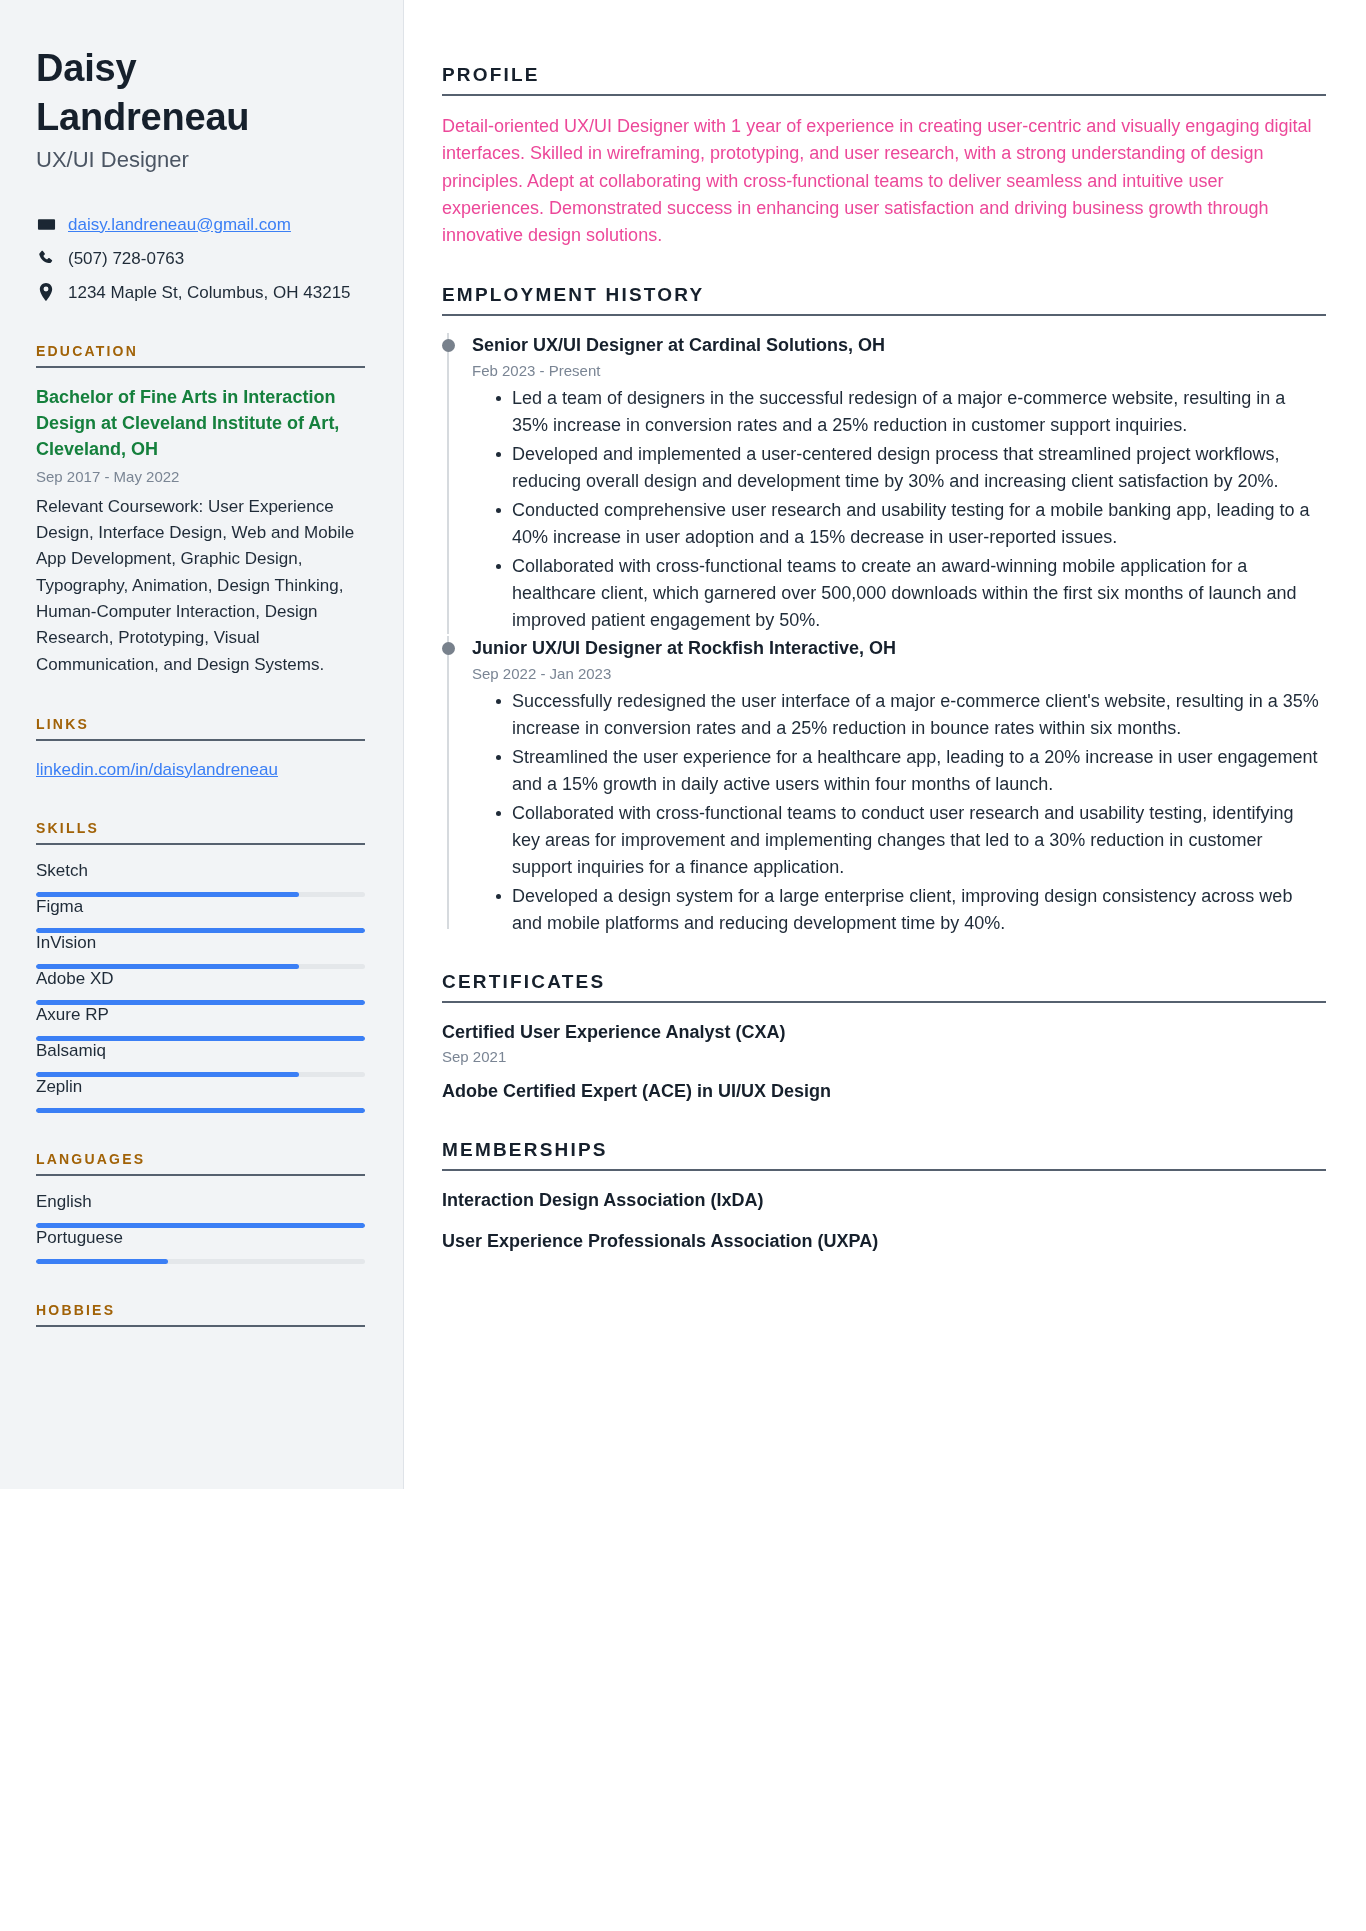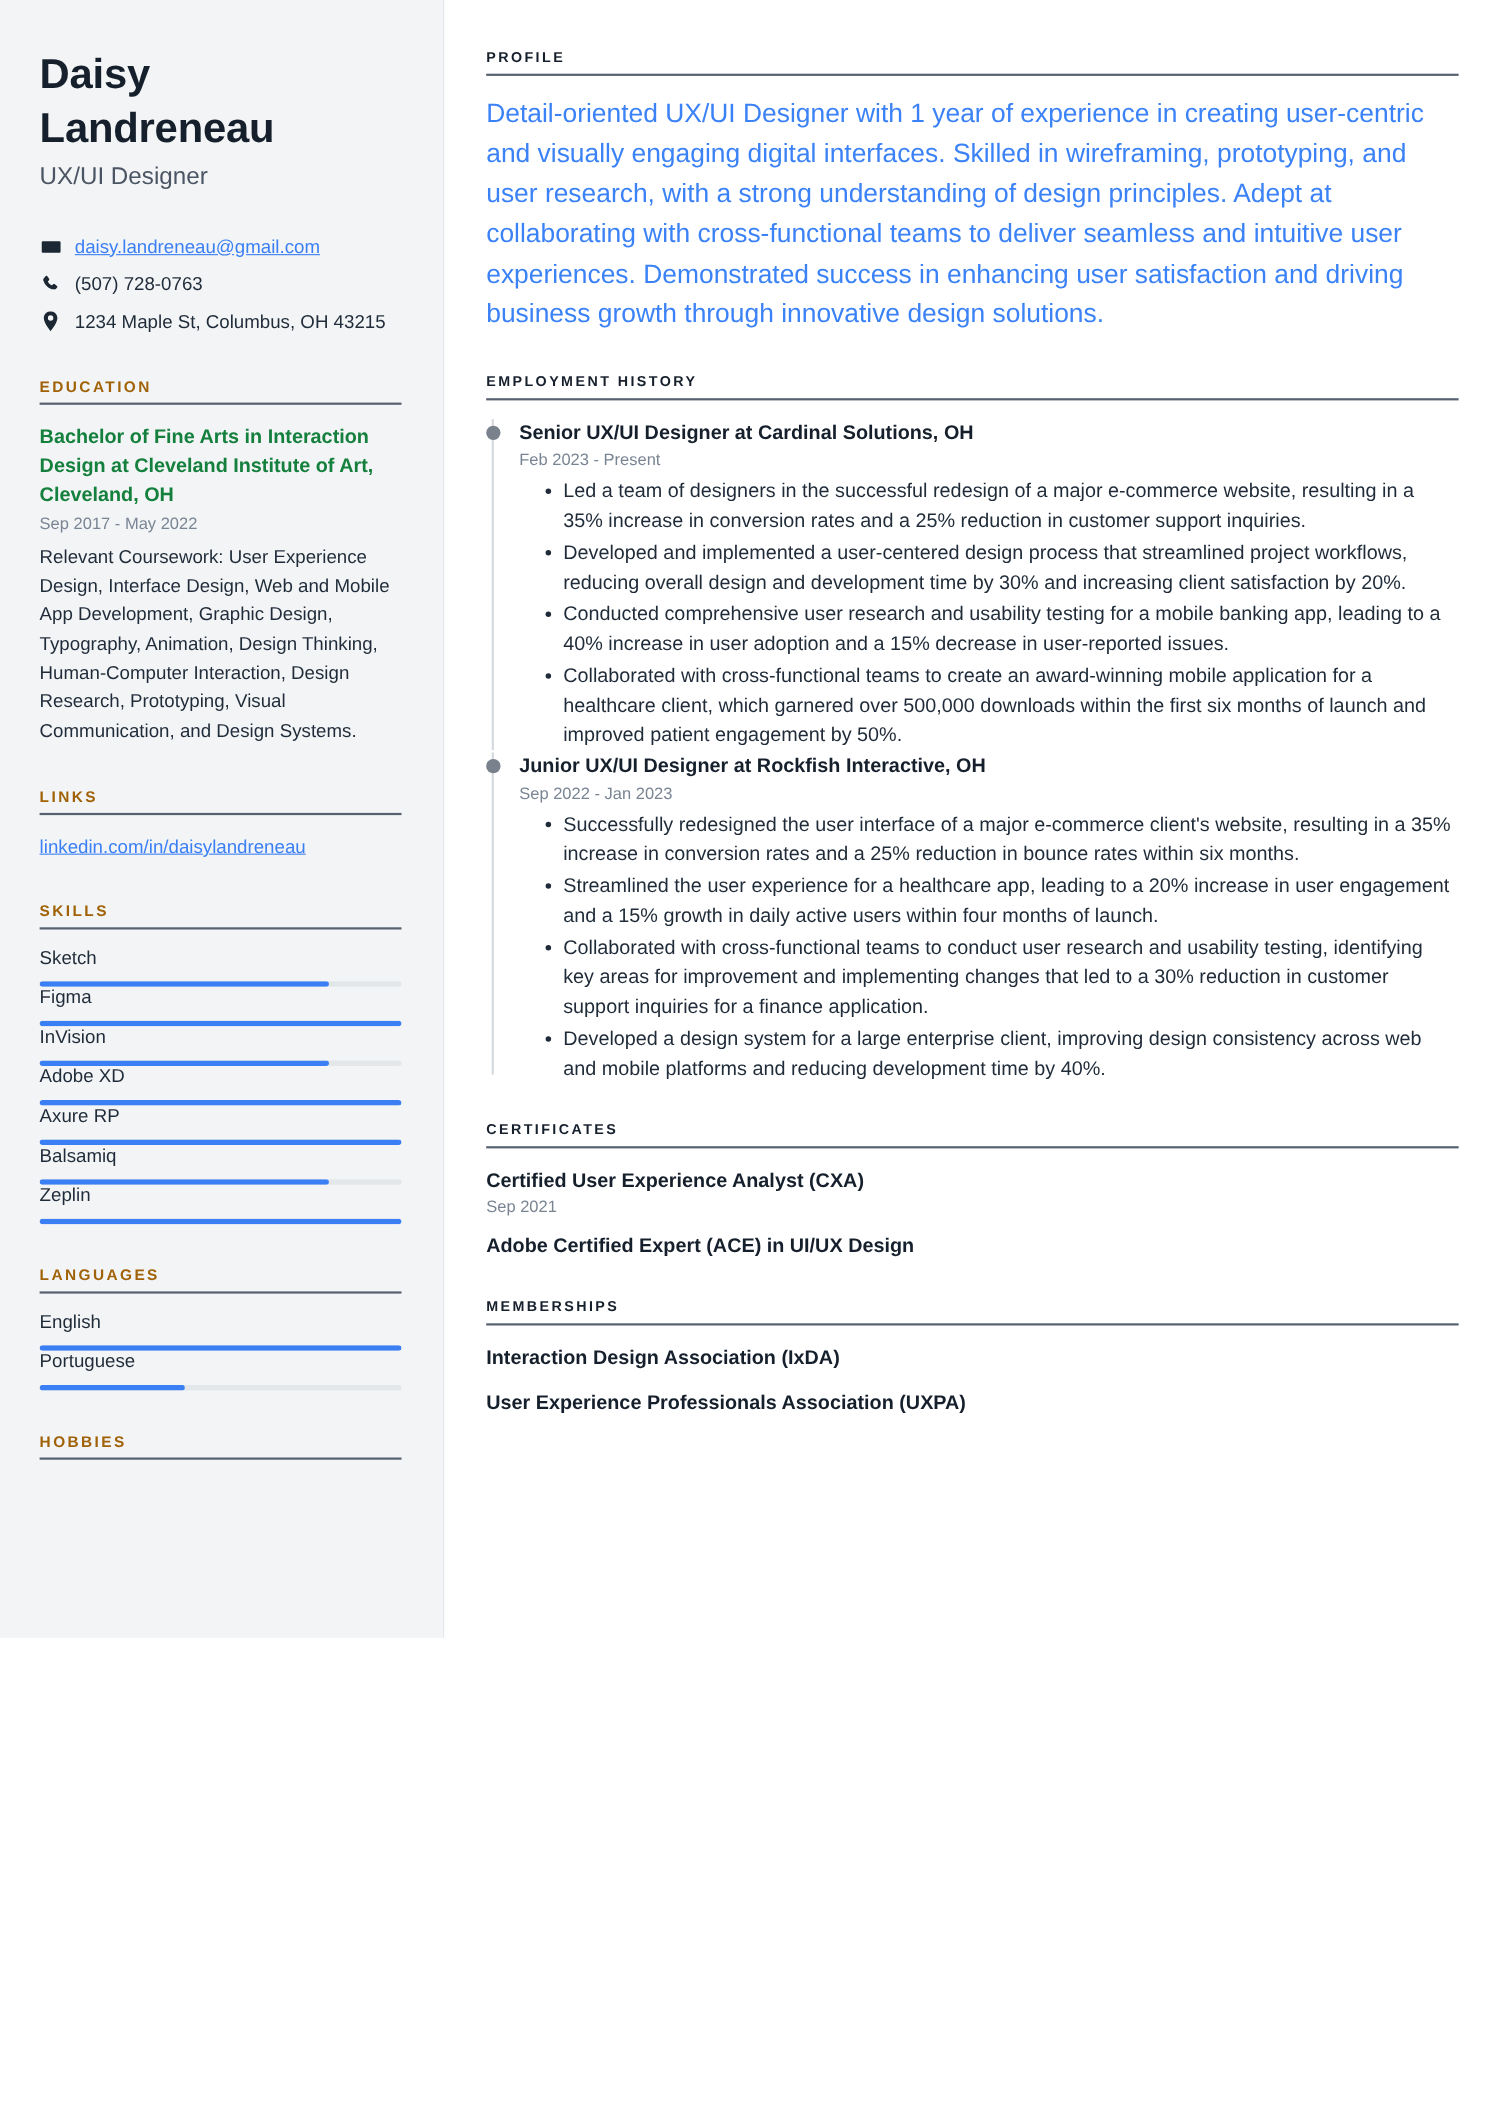--- a/index.html
+++ b/index.html
@@ -126,35 +126,36 @@
   }
 
   
   .main {
     flex: 1;
     padding: 44px 40px 0 38px;
     background: #ffffff;
   }
   .m-sec { margin-bottom: 34px; }
   .m-sec-title {
-    font-size: 13px;
+    font-size: 19px;
     font-weight: bold;
     letter-spacing: 2.2px;
     color: #16202c;
     padding-bottom: 8px;
+    margin-top: 20px;
   }
   .m-sec-rule {
     height: 2px;
     background: #56616f;
     margin-bottom: 17px;
   }
   .profile-text {
-    font-size: 24px;
+    font-size: 18px;
     line-height: 1.52;
-    color: #3b82f6;
+    color: #ec4899;
   }
 
   .job {
     position: relative;
     padding-left: 30px;
   }
   .job-line {
     position: absolute;
     left: 5px;
     top: 0;

